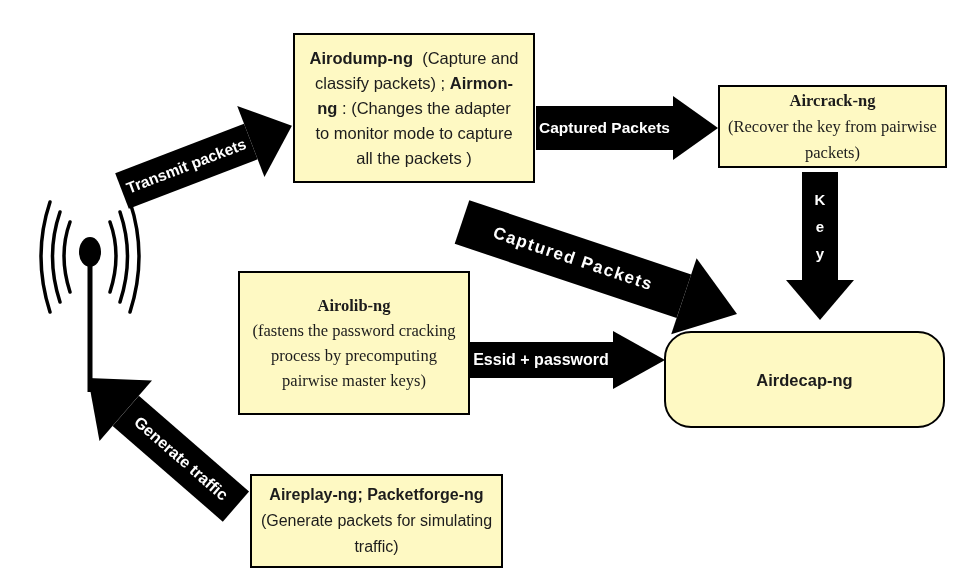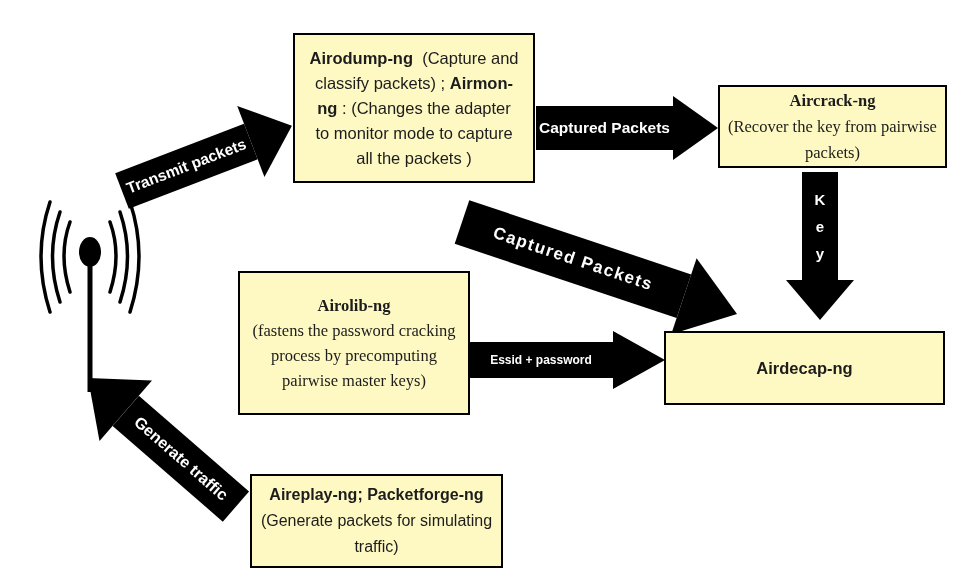--- a/index.html
+++ b/index.html
@@ -91,21 +91,21 @@
   <div class="arrow" style="left:786px; top:172px; width:68px; height:148px;">
     <div class="arrow-band" style="left:16px; top:0; width:36px; height:108px; flex-direction:column; font-size:15px; line-height:27px;">
       <span class="kletter">K</span>
       <span class="kletter">e</span>
       <span class="kletter">y</span>
     </div>
     <div class="arrow-head" style="left:0; top:108px; border-left:34px solid transparent; border-right:34px solid transparent; border-top:40px solid #000000;"></div>
   </div>
 
   <div class="arrow" style="left:469px; top:331px; width:196px; height:58px;">
-    <div class="arrow-band" style="left:0; top:11px; width:144px; height:36px; font-size:12px;">
+    <div class="arrow-band" style="left:0; top:11px; width:144px; height:36px; font-size:16px;">
       <span>Essid + password</span>
     </div>
     <div class="arrow-head" style="right:0; top:0; border-top:29px solid transparent; border-bottom:29px solid transparent; border-left:52px solid #000000;"></div>
   </div>
 
   <div class="arrow" style="left:88px; top:338px; width:196px; height:80px; transform:rotate(41deg); transform-origin:left center;">
     <div class="arrow-band" style="right:0; top:20px; width:146px; height:40px; font-size:16px;">
       <span>Generate traffic</span>
     </div>
     <div class="arrow-head" style="left:0; top:0; border-top:40px solid transparent; border-bottom:40px solid transparent; border-right:50px solid #000000;"></div>
@@ -120,21 +120,21 @@
   <div class="node" style="left:718px; top:85px; width:229px; height:83px; line-height:26px; padding:2px 8px;font-family:Liberation Serif, serif;">
     <b>Aircrack-ng</b>
     <span>(Recover the key from pairwise packets)</span>
   </div>
 
   <div class="node" style="left:238px; top:271px; width:232px; height:144px; padding:4px 7px;font-family:Liberation Serif, serif;">
     <b>Airolib-ng</b>
     <span>(fastens the password cracking process by precomputing pairwise master keys)</span>
   </div>
 
-  <div class="node" style="left:664px; top:331px; width:281px; height:74px; line-height:26px; padding:2px 8px;">
+  <div class="node" style="left:664px; top:331px; width:281px; height:97px; line-height:26px; padding:2px 8px;border-radius:27px;">
     <b>Airdecap-ng</b>
   </div>
 
   <div class="node" style="left:250px; top:446px; width:253px; height:94px; line-height:26px; padding:2px 6px; font-size:16px;margin-top:28px;">
     <b>Aireplay-ng; Packetforge-ng</b>
     <span>(Generate packets for simulating traffic)</span>
   </div>
 
 </div>
 

